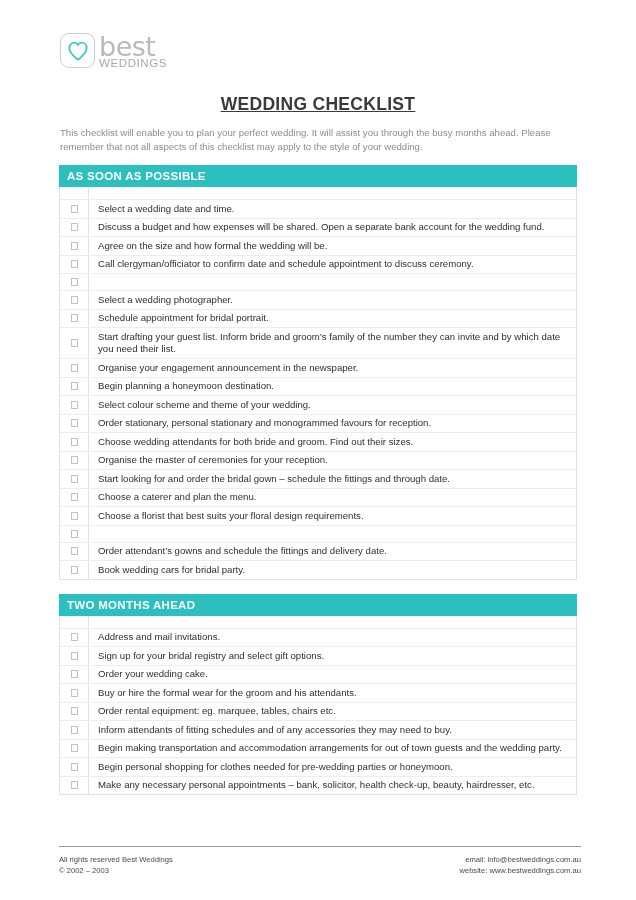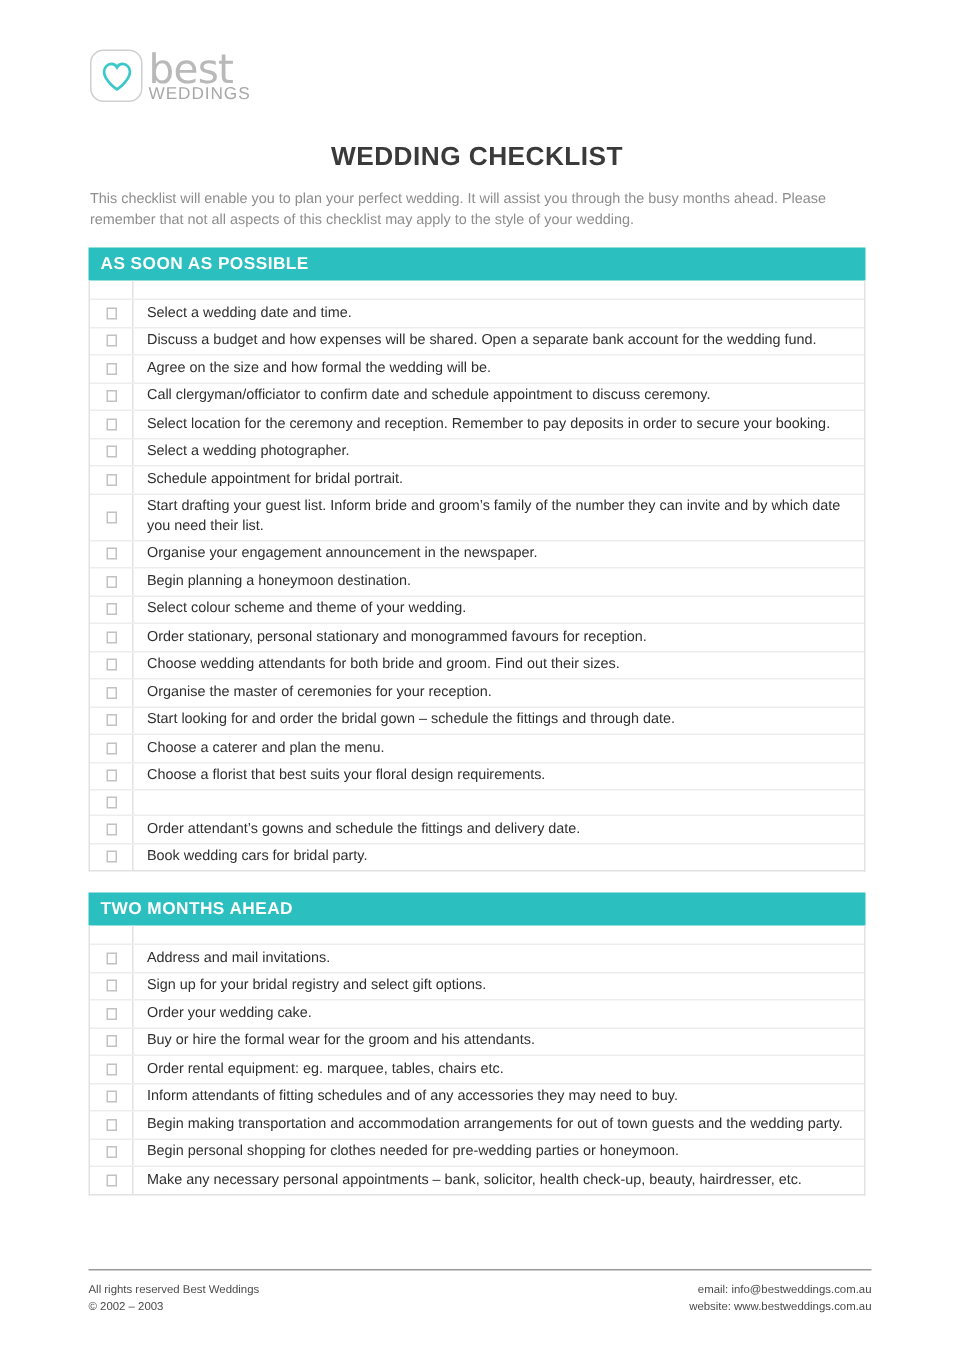--- a/index.html
+++ b/index.html
@@ -69,20 +69,21 @@
   .doc-title {
     position: absolute;
     top: 94px;
     left: 0;
     width: 636px;
     text-align: center;
     font-size: 17.5px;
     font-weight: bold;
     color: #3a3a3a;
     letter-spacing: 0.3px;
+    text-decoration: underline;
   }
   .intro {
     position: absolute;
     top: 126px;
     left: 60px;
     width: 518px;
     font-size: 9.6px;
     line-height: 13.5px;
     color: #8d8d8d;
   }
@@ -231,21 +232,20 @@
           <div class="row">
             <div class="cb-col">
               <div class="checkbox"></div>
             </div>
             <div class="task-col">Call clergyman/officiator to confirm date and schedule appointment to discuss ceremony.</div>
           </div>
           <div class="row">
             <div class="cb-col">
               <div class="checkbox"></div>
             </div>
-            <div class="task-col">Select location for the ceremony and reception. Remember to pay deposits in order to secure your booking.</div>
           </div>
           <div class="row">
             <div class="cb-col">
               <div class="checkbox"></div>
             </div>
             <div class="task-col">Select a wedding photographer.</div>
           </div>
           <div class="row">
             <div class="cb-col">
               <div class="checkbox"></div>

